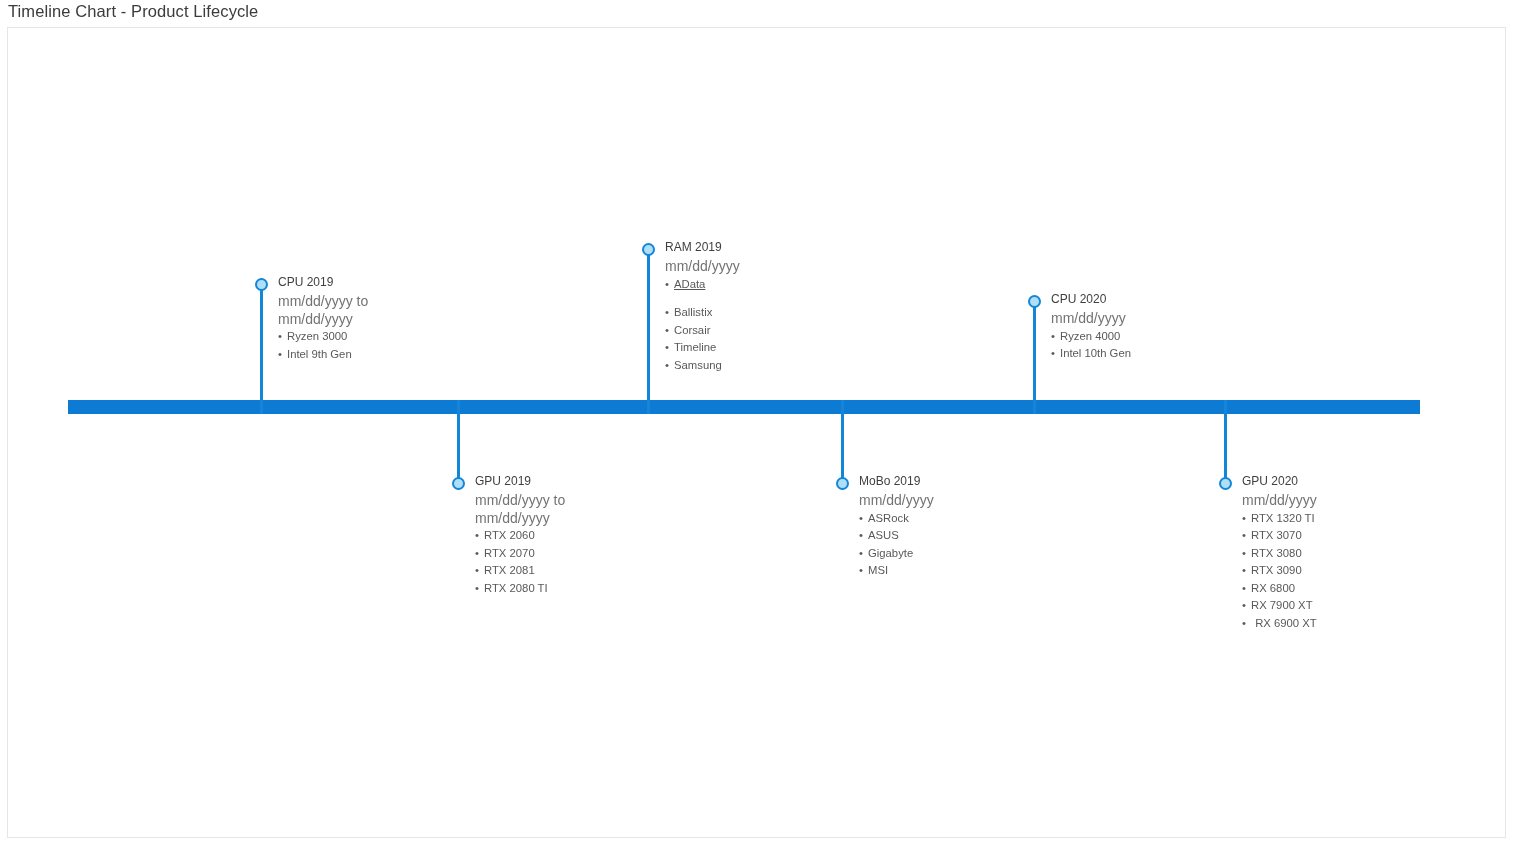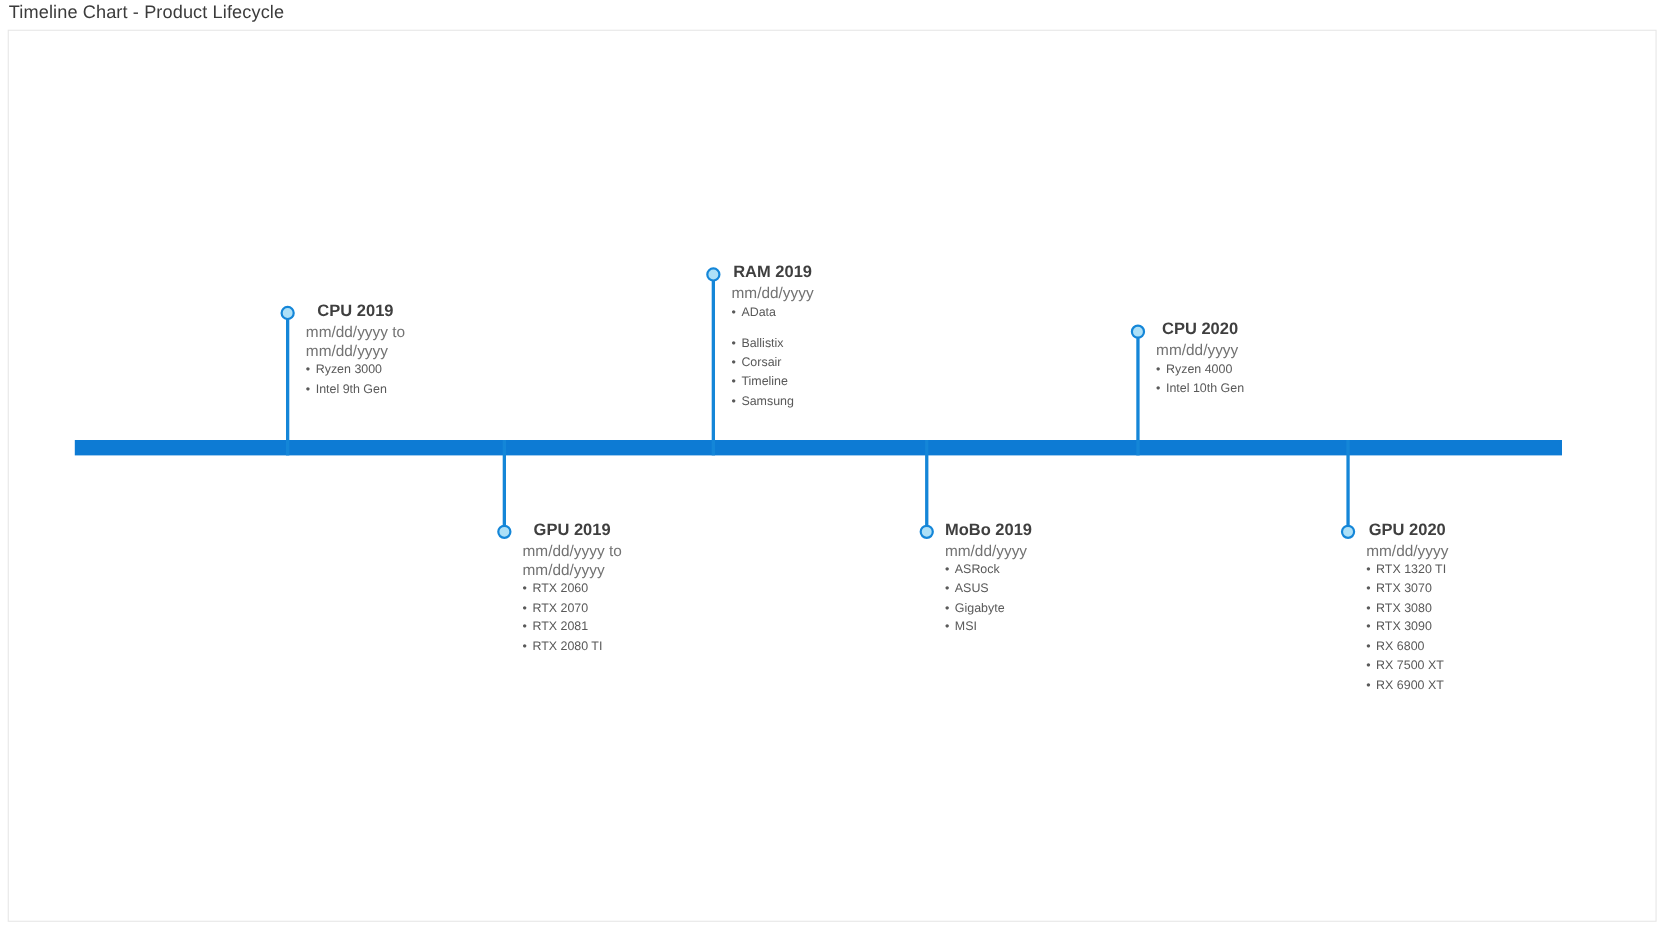--- a/index.html
+++ b/index.html
@@ -76,27 +76,26 @@
     box-sizing: border-box;
     left: -5px;
   }
 
   .ms-content {
     position: absolute;
     left: 18px;
   }
 
   .ms-title {
-    font-size: 15px;
-    font-weight: bold;
+    font-size: 12px;
+    font-weight: normal;
     color: #3f3f3f;
     line-height: 17px;
     white-space: nowrap;
     margin-bottom: 2px;
-    text-align: center;
   }
 
   .ms-date {
     font-size: 14px;
     color: #737373;
     line-height: 17.5px;
     white-space: nowrap;
   }
 
   .ms-bullets {
@@ -166,21 +165,21 @@
           </ul>
         </div>
       </div>
       <div class="milestone above" style="left: 647px; top: 248px;">
         <div class="stem" style="background: rgb(20, 134, 216); top: 2px; height: 164px;"></div>
         <div class="marker" style="border-color: rgb(20, 134, 216); background: rgb(173, 224, 247); top: -5px;"></div>
         <div class="ms-content" style="top: -9px;">
           <div class="ms-title" style="color: rgb(63, 63, 63);">RAM 2019</div>
           <div class="ms-date" style="color: rgb(115, 115, 115);">mm/dd/yyyy</div>
           <ul class="ms-bullets">
-            <li style="color: rgb(89, 89, 89);">AData</li>
+            <li style="color: rgb(89, 89, 89); text-decoration: underline;">AData</li>
             <li style="color: rgb(89, 89, 89); margin-top: 11px;">Ballistix</li>
             <li style="color: rgb(89, 89, 89);">Corsair</li>
             <li style="color: rgb(89, 89, 89);">Timeline</li>
             <li style="color: rgb(89, 89, 89);">Samsung</li>
           </ul>
         </div>
       </div>
       <div class="milestone below" style="left: 841px; top: 482px;">
         <div class="stem" style="background: rgb(20, 134, 216); top: -82px; height: 86px;"></div>
         <div class="marker" style="border-color: rgb(20, 134, 216); background: rgb(173, 224, 247); top: -5px;"></div>
@@ -212,19 +211,19 @@
         <div class="marker" style="border-color: rgb(20, 134, 216); background: rgb(173, 224, 247); top: -5px;"></div>
         <div class="ms-content" style="top: -9px;">
           <div class="ms-title" style="color: rgb(63, 63, 63);">GPU 2020</div>
           <div class="ms-date" style="color: rgb(115, 115, 115);">mm/dd/yyyy</div>
           <ul class="ms-bullets">
             <li style="color: rgb(89, 89, 89);">RTX 1320 TI</li>
             <li style="color: rgb(89, 89, 89);">RTX 3070</li>
             <li style="color: rgb(89, 89, 89);">RTX 3080</li>
             <li style="color: rgb(89, 89, 89);">RTX 3090</li>
             <li style="color: rgb(89, 89, 89);">RX 6800</li>
-            <li style="color: rgb(89, 89, 89);">RX 7500 XT</li>
-            <li style="color: rgb(89, 89, 89);">RX 6900 XT</li>
+            <li style="color: rgb(89, 89, 89);">RX 7900 XT</li>
+            <li style="color: rgb(89, 89, 89); text-align: right;">RX 6900 XT</li>
           </ul>
         </div>
       </div>
     </div>
 </div>
 
 </body></html>

